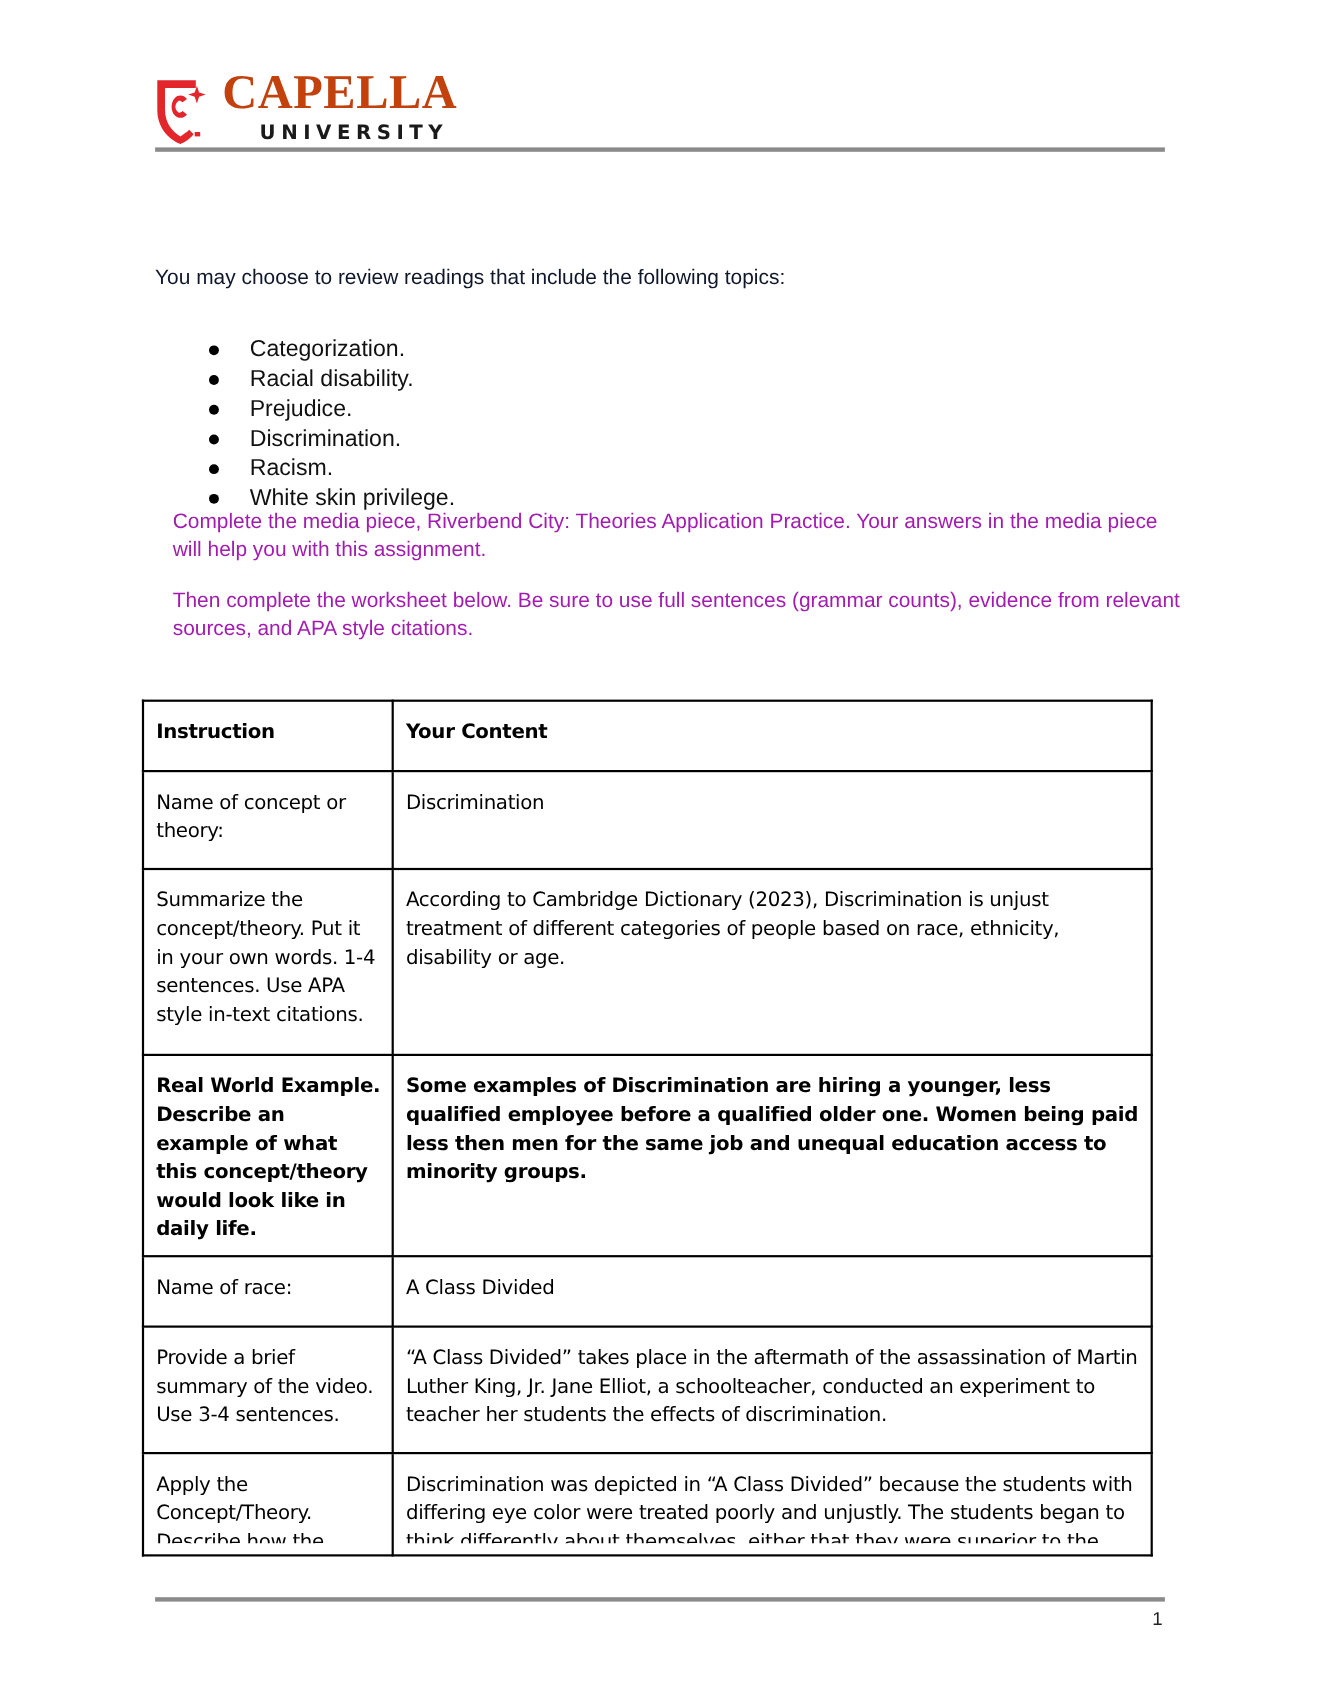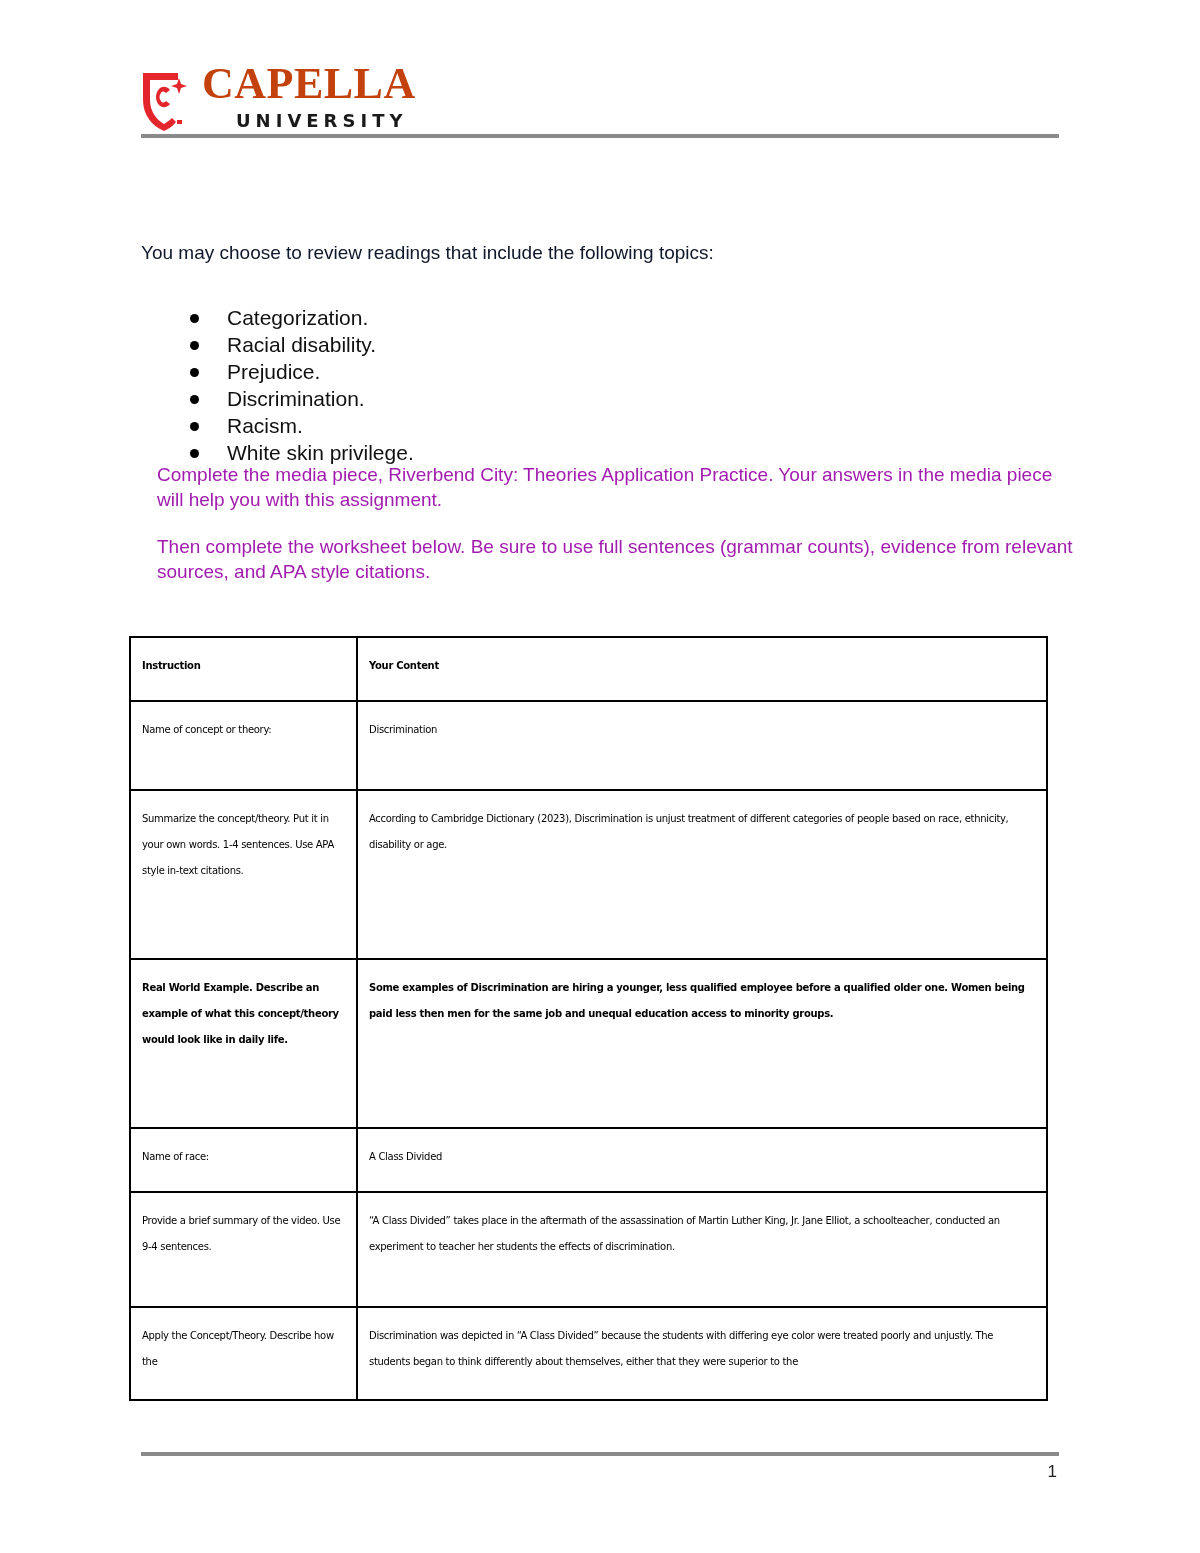--- a/index.html
+++ b/index.html
@@ -28,21 +28,21 @@
     .ws-table td { border: 2px solid #000; vertical-align: top; padding: 15px 10px 10px 11px; line-height: 26px; }
     .ws-table td.col1 { width: 204px; }
     .ws-table .hdr td { font-weight: bold; height: 37px; }
     .ws-table .r-name td { height: 62px; }
     .ws-table .r-sum td { height: 142px; }
     .ws-table .r-ex td { height: 142px; font-weight: bold; }
     .ws-table .r-video td { height: 37px; }
     .ws-table .r-brief td { height: 88px; }
     .ws-table .r-apply td { height: 64px; border-bottom: 2px solid #000; overflow: hidden; border-radius: 26px; }
     .cell-clip { display: block; height: 66px; overflow: hidden; }
-    .ws-table { font-size: 10px; letter-spacing: -0.3px; }
+    .ws-table { font-size: 18px; letter-spacing: -0.3px; }
 
     
     .footer-rule { position: absolute; left: 141px; top: 1452px; width: 918px; height: 4px; background: #8a8a8a; }
     .page-num { position: absolute; right: 143px; top: 1462px; font-size: 17px; color: #222; }
   </style>
 </head>
 <body>
 
 <div class="page">
 
@@ -88,21 +88,21 @@
     </tr>
     <tr class="r-ex">
       <td class="col1">Real World Example. Describe an example of what this concept/theory would look like in daily life.</td>
       <td>Some examples of Discrimination are hiring a younger, less qualified employee before a qualified older one.  Women being paid less then men for the same job and unequal education access to minority groups.</td>
     </tr>
     <tr class="r-video">
       <td class="col1">Name of race:</td>
       <td>A Class Divided</td>
     </tr>
     <tr class="r-brief">
-      <td class="col1">Provide a brief summary of the video. Use 9-4 sentences.</td>
+      <td class="col1">Provide a brief summary of the video. Use 3-4 sentences.</td>
       <td>“A Class Divided” takes place in the aftermath of the assassination of Martin Luther King, Jr.  Jane Elliot, a schoolteacher, conducted an experiment to teacher her students the effects of discrimination.</td>
     </tr>
     <tr class="r-apply">
       <td class="col1">
             <span class="cell-clip">Apply the Concept/Theory. Describe how the</span>
           </td>
       <td>
             <span class="cell-clip">Discrimination was depicted in “A Class Divided” because the students with differing eye color were treated poorly and unjustly.  The students began to think differently about themselves, either that they were superior to the</span>
           </td>
     </tr>

